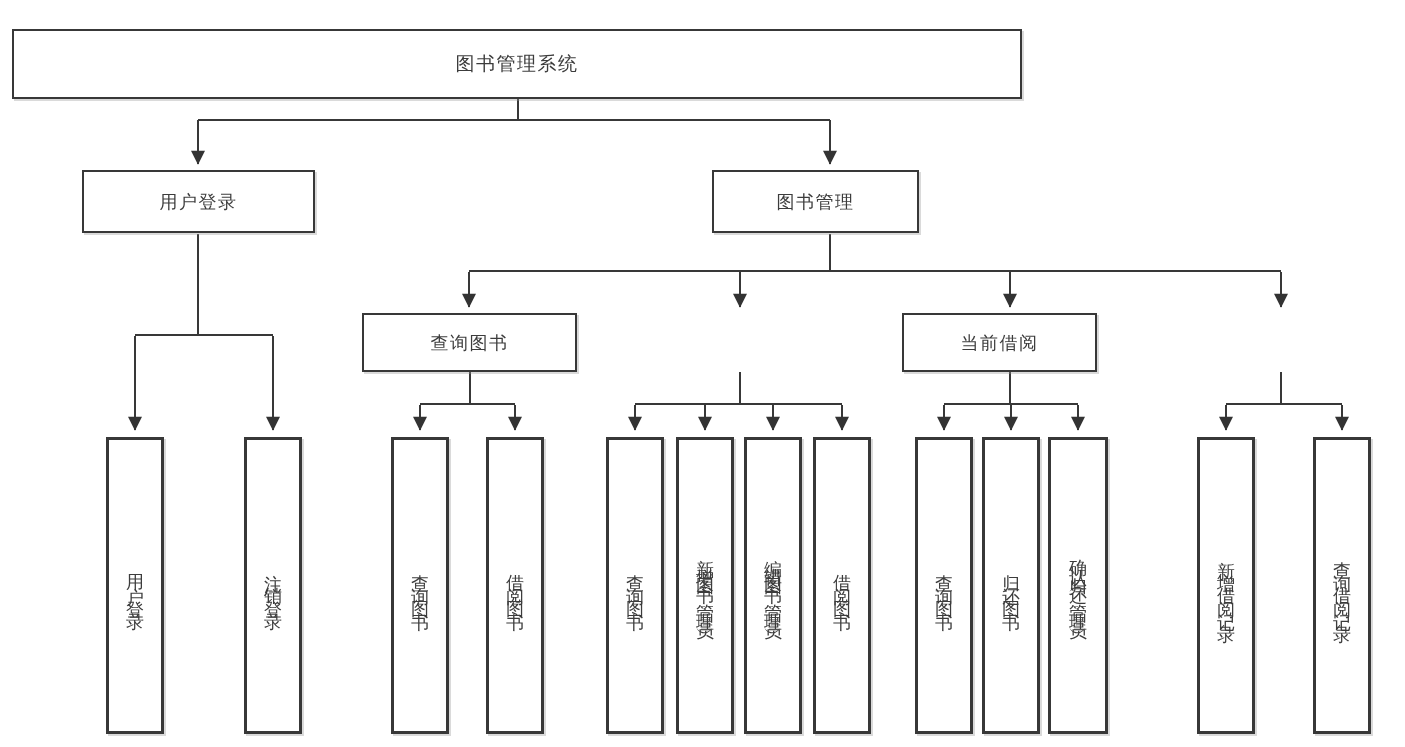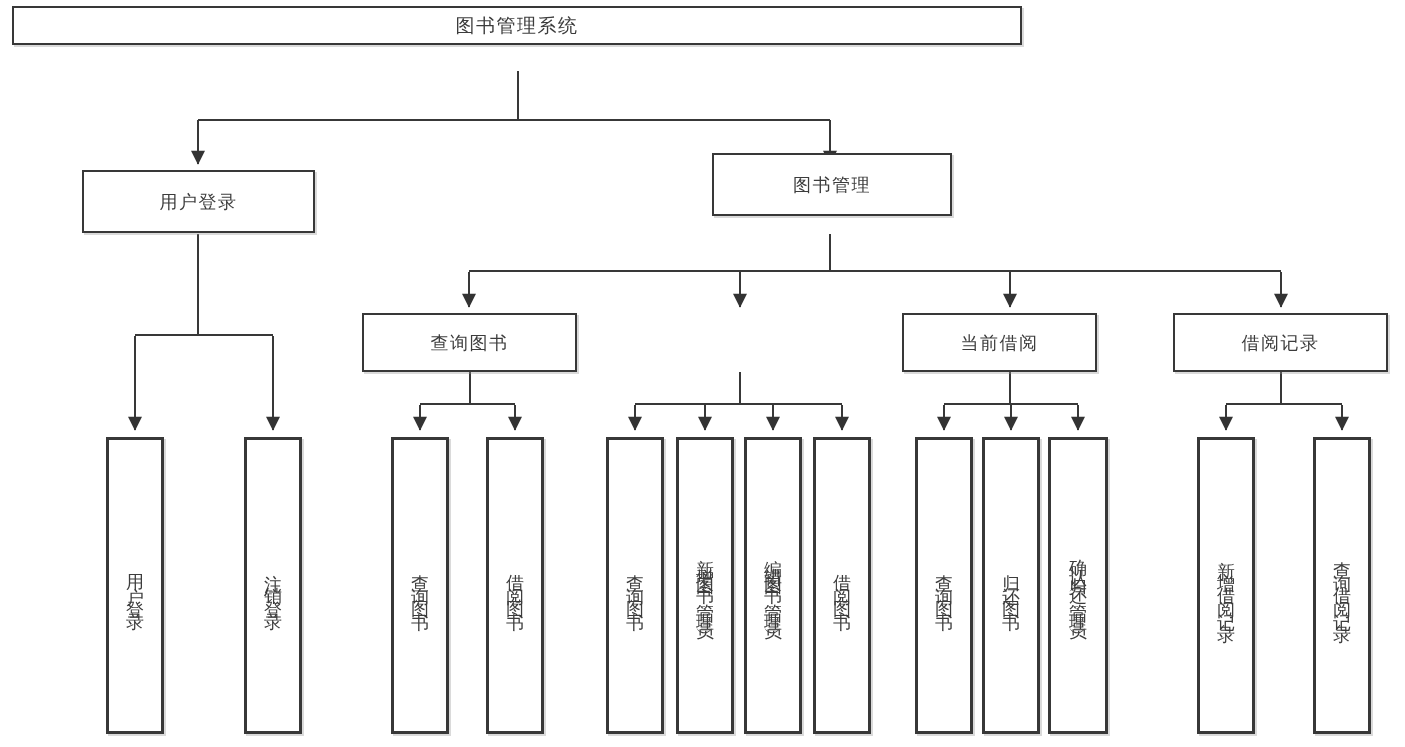--- a/index.html
+++ b/index.html
@@ -80,39 +80,36 @@
       <path d="M1011,405 V430" marker-end="url(#arw)"></path>
       <path d="M1078,405 V430" marker-end="url(#arw)"></path>
 
       <path d="M1281,372 V404"></path>
       <path d="M1226,404 H1342"></path>
       <path d="M1226,405 V430" marker-end="url(#arw)"></path>
       <path d="M1342,405 V430" marker-end="url(#arw)"></path>
     </g>
   </svg>
 
-  <div class="node root" style="left:12px;top:6px;width:1010px;height:39px">
+  <div class="node root" style="left:12px;top:29px;width:1010px;height:70px">
     <span class="label">图书管理系统</span>
   </div>
 
   <div class="node" style="left:82px;top:170px;width:233px;height:63px">
     <span class="label">用户登录</span>
   </div>
-  <div class="node" style="left:712px;top:153px;width:240px;height:63px">
+  <div class="node" style="left:712px;top:170px;width:207px;height:63px">
     <span class="label">图书管理</span>
   </div>
 
   <div class="node" style="left:362px;top:313px;width:215px;height:59px">
     <span class="label">查询图书</span>
   </div>
   <div class="node" style="left:902px;top:313px;width:195px;height:59px">
     <span class="label">当前借阅</span>
-  </div>
-  <div class="node" style="left:1173px;top:313px;width:215px;height:59px">
-    <span class="label">借阅记录</span>
   </div>
 
   <div class="node leaf" style="left:106px;top:437px;width:58px;height:297px">
     <span class="label">用户登录</span>
   </div>
   <div class="node leaf" style="left:244px;top:437px;width:58px;height:297px">
     <span class="label">注销登录</span>
   </div>
 
   <div class="node leaf" style="left:391px;top:437px;width:58px;height:297px">

